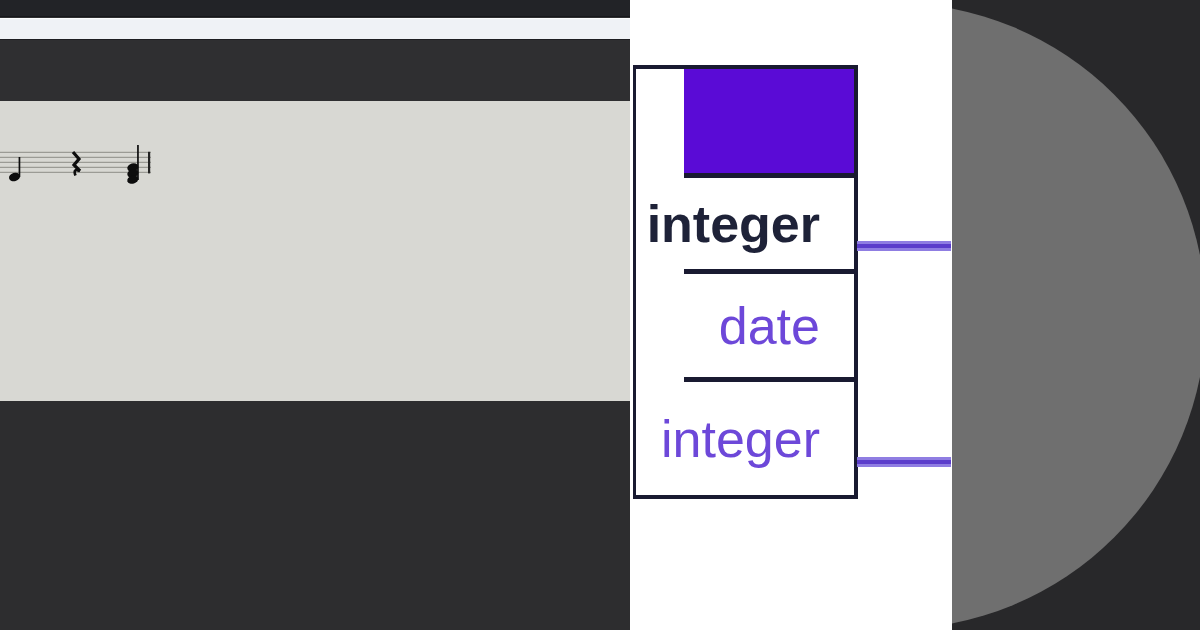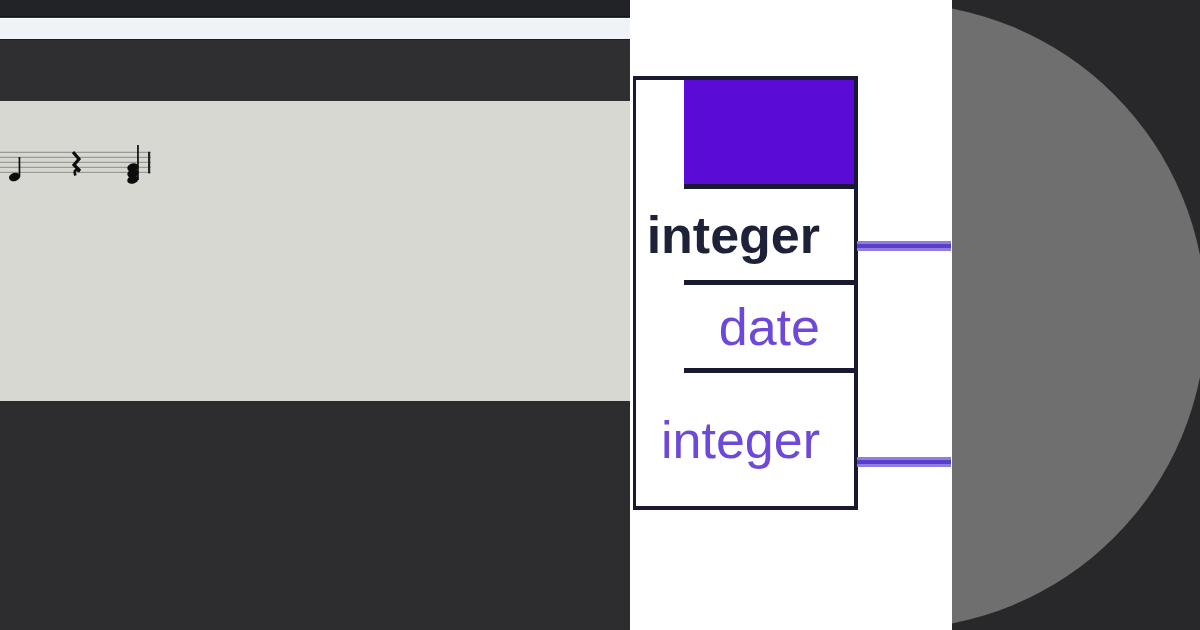--- a/index.html
+++ b/index.html
@@ -17,40 +17,40 @@
   .topbar        { position: absolute; left: 0; top: 0;    width: 630px; height: 17px;  background: var(--topbar-dark, #222327); border-bottom: 1px solid #17181c; }
   .toolbar-strip { position: absolute; left: 0; top: 18px; width: 630px; height: 22px;  background: var(--toolbar-strip, #eff2f6); border-top: 1px solid #fbfcfe; border-bottom: 1px solid #1d1e22; }
   .dark-band     { position: absolute; left: 0; top: 40px; width: 630px; height: 61px;  background: var(--band-dark, #2f2f31); }
   .music-area    { position: absolute; left: 0; top: 101px; width: 630px; height: 300px; background: var(--music-bg, #d8d8d3); }
   .bottom-band   { position: absolute; left: 0; top: 401px; width: 630px; height: 229px; background: var(--bottom-dark, #2d2d2f); }
   .score-svg     { position: absolute; left: 0; top: 40px; }
 
   
   .middle-column { position: absolute; left: 630px; top: 0; width: 322px; height: 630px; background: var(--panel-white, #ffffff); }
   .schema-table {
-    position: absolute; left: 3px; top: 76px; width: 225px; height: 434px;
+    position: absolute; left: 3px; top: 65px; width: 225px; height: 434px;
     border: 4px solid var(--table-border, #191a31);
     border-left-width: 3px;
     background: var(--panel-white, #fff);
     display: flex; flex-direction: column; padding-left: 48px;
   }
   .schema-header {
     height: 109px;
     background: var(--table-header, #5a0bd6);
     border-bottom: 5px solid var(--table-border, #191a31);
   }
   .schema-row {
     display: flex; align-items: center; justify-content: flex-end;
     padding-right: 34px;
     font-size: 52px; line-height: 1;
     color: var(--row-text-type, #6d48d9);
     border-bottom: 5px solid var(--table-border, #191a31);
   }
   .schema-row.r1 { height: 96px;  font-weight: 700; color: var(--row-text-primary, #1e2238); }
-  .schema-row.r2 { height: 88px; }
+  .schema-row.r2 { height: 108px; }
   .schema-row.r3 { height: 105px; border-bottom: none; flex: 1; }
   .connector {
     position: absolute; left: 227px; width: 94px; height: 10px;
     background: linear-gradient(to bottom,
       var(--connector-light, #8f7de2) 0 28%,
       var(--connector-dark, #5b3dcb) 28% 72%,
       var(--connector-light, #8f7de2) 72% 100%);
   }
   .connector.c1 { top: 241px; }
   .connector.c2 { top: 457px; }

